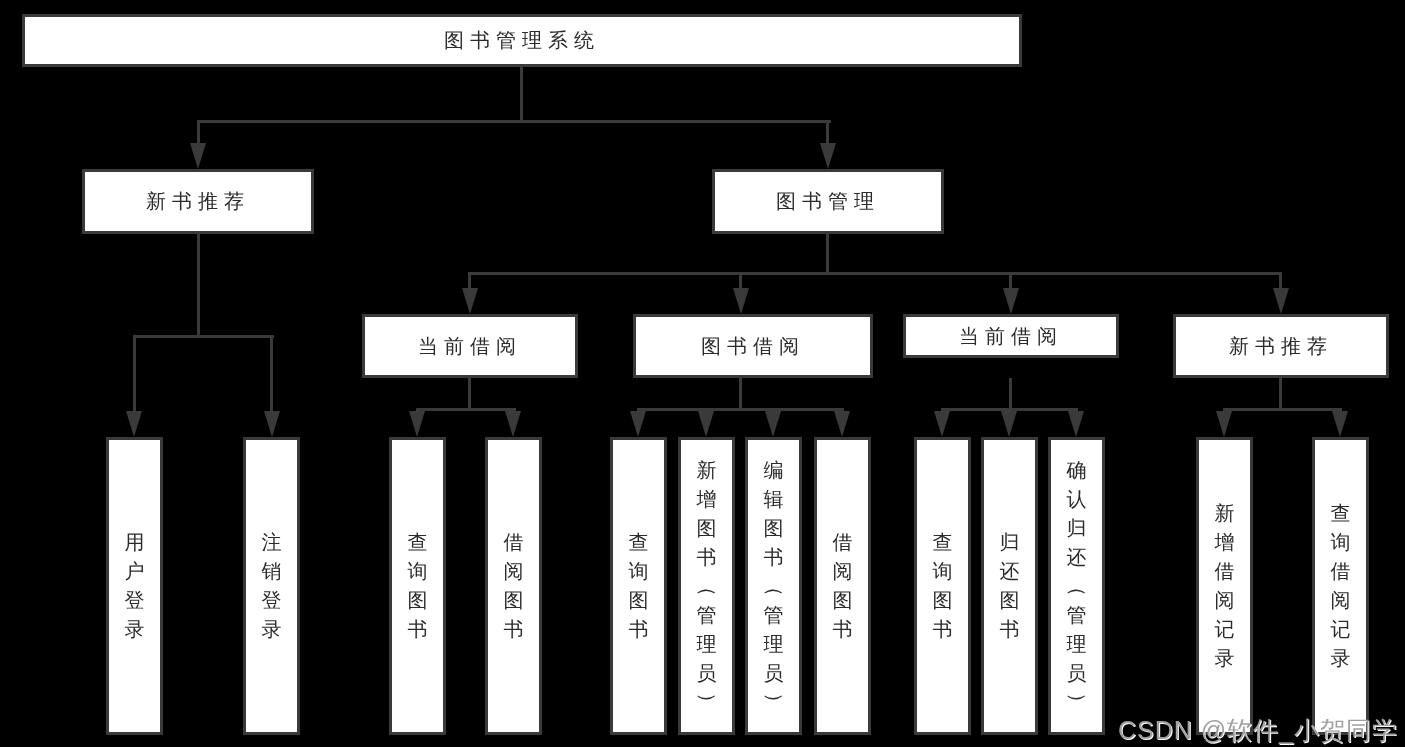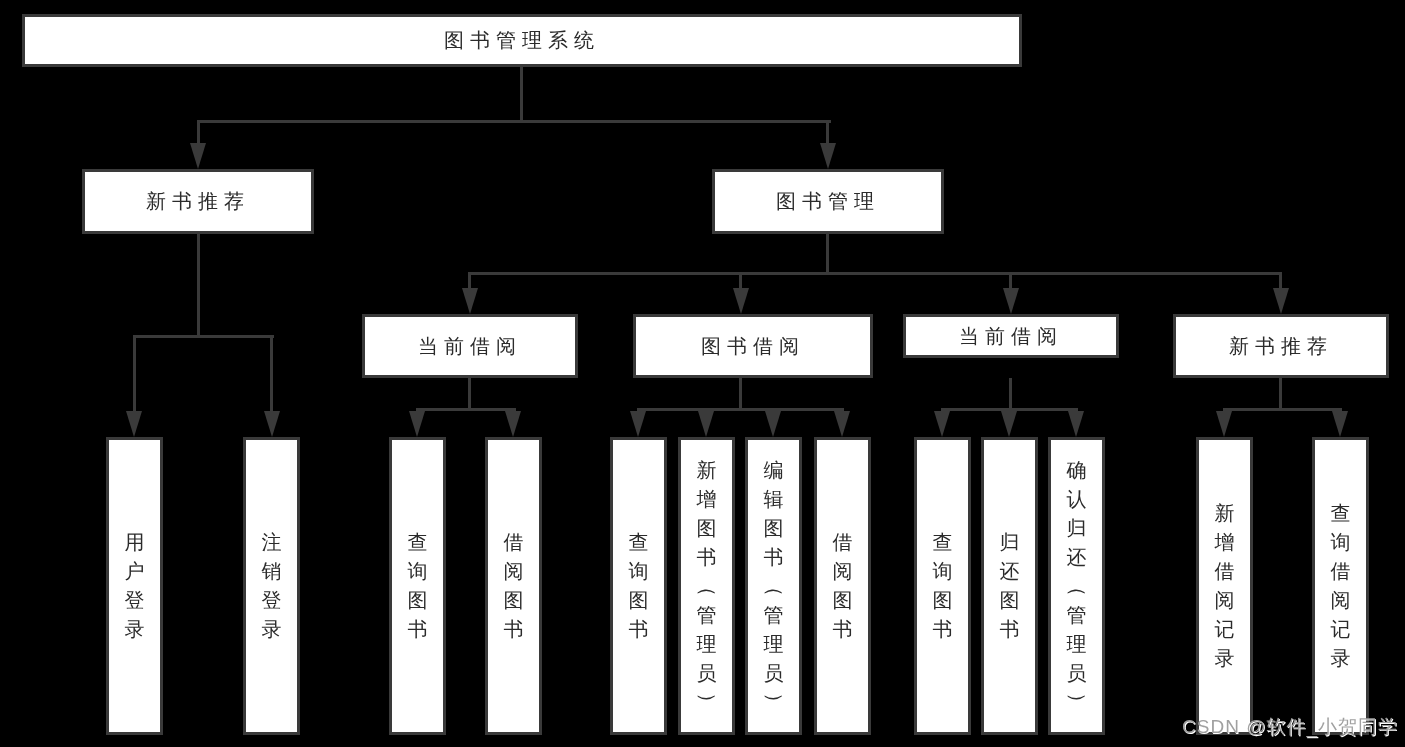--- a/index.html
+++ b/index.html
@@ -29,21 +29,21 @@
   .vlabel span.rot{transform:rotate(90deg);}
   .h{position:absolute;height:3px;background:var(--line);}
   .v{position:absolute;width:3px;background:var(--line);}
   .ah{
     position:absolute;width:0;height:0;
     border-left:8px solid transparent;border-right:8px solid transparent;
     border-top:26px solid var(--line);
   }
   .watermark{
     position:absolute;top:714px;right:7px;z-index:5;
-    font-size:19px;color:var(--wm);letter-spacing:1px;white-space:nowrap;
+    font-size:25px;color:var(--wm);letter-spacing:1px;white-space:nowrap;
     text-shadow:1px 1px 0 #ffffff;
   }
 </style>
 </head>
 <body>
 
 <div class="canvas">
 
   <div class="box" style="left:22px;top:14px;width:1000px;height:53px">
     <span class="hlabel">图书管理系统</span>

